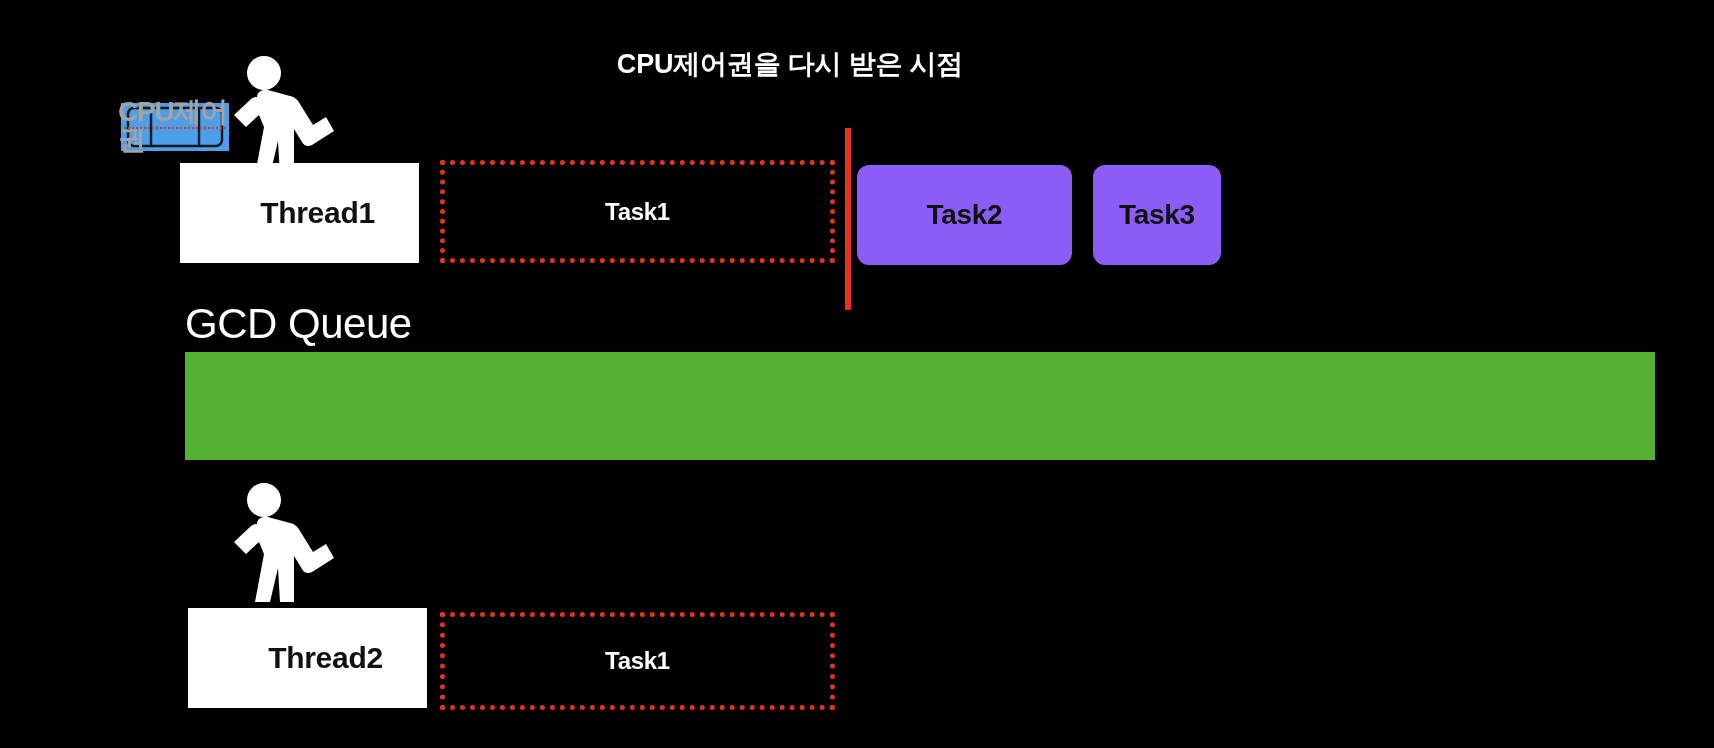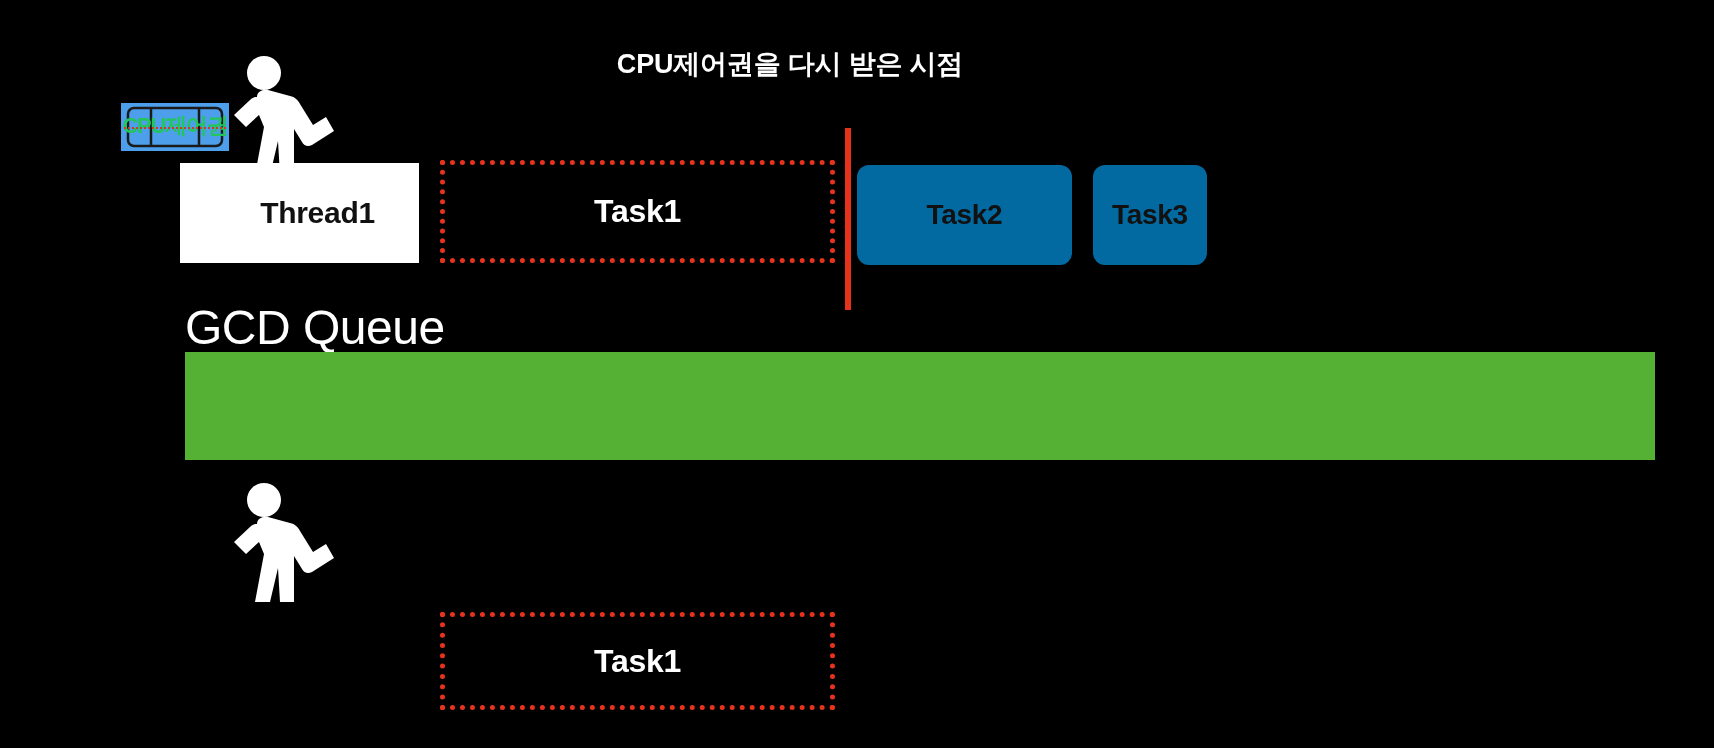--- a/index.html
+++ b/index.html
@@ -79,22 +79,22 @@
     width: 114px;
     height: 56px;
   }
   .ticket svg { position: absolute; inset: 0; width: 100%; height: 100%; }
   .ticket-label {
     position: absolute;
     inset: 0;
     display: flex;
     align-items: center;
     justify-content: center;
-    color: #22c55e;
-    font-size: 22px;
+    color: #a3a3a3;
+    font-size: 28px;
     font-weight: 700;
     letter-spacing: -1.2px;
     line-height: 1;
     z-index: 3;
     padding-bottom: 2px;
     box-sizing: border-box;
   }
   .ticket-tear {
     position: absolute;
     left: 6px;
@@ -107,50 +107,50 @@
 
   
   .task-dotted {
     position: absolute;
     border: 5px dotted #E8331C;
     background: transparent;
     color: #ffffff;
     display: flex;
     align-items: center;
     justify-content: center;
-    font-size: 32px;
+    font-size: 24px;
     font-weight: 700;
     letter-spacing: -0.3px;
     box-sizing: border-box;
   }
   #task1-top { left: 440px; top: 160px; width: 395px; height: 103px; }
   #task1-bottom { left: 440px; top: 612px; width: 395px; height: 98px; }
 
   .task-solid {
     position: absolute;
-    background: #0369a1;
+    background: #8b5cf6;
     color: #111111;
     border-radius: 12px;
     display: flex;
     align-items: center;
     justify-content: center;
     font-size: 28px;
     font-weight: 700;
     letter-spacing: -0.3px;
   }
   #task2 { left: 857px; top: 165px; width: 215px; height: 100px; }
-  #task3 { left: 1093px; top: 165px; width: 114px; height: 100px; }
+  #task3 { left: 1093px; top: 165px; width: 128px; height: 100px; }
 
   
   .queue-label {
     position: absolute;
     left: 185px;
     top: 300px;
     color: #ffffff;
-    font-size: 48px;
+    font-size: 42px;
     font-weight: 400;
     letter-spacing: -0.5px;
   }
   .queue-bar {
     position: absolute;
     left: 185px;
     top: 352px;
     width: 1470px;
     height: 108px;
     background: #55B134;
@@ -204,18 +204,21 @@
   <div class="queue-label">GCD Queue</div>
   <div class="queue-bar"></div>
 
   <div class="runner" id="runner2">
     <svg viewBox="0 0 110 120" xmlns="http://www.w3.org/2000/svg">
       <circle cx="36" cy="18" r="17" fill="#ffffff"></circle>
       <path d="M29 42 C29 37 34 34 40 35 L62 41 C67 42 70 45 72 49 L85 70 L98 62 L106 76 L84 90 C80 92 76 91 74 87 L66 74 L66 120 L52 120 L50 86 L42 120 L27 120 L36 72 L31 60 L18 72 L6 60 L22 45 C24 43 26 42 29 42 Z" fill="#ffffff"></path>
     </svg>
   </div>
 
+  <div class="thread-box" id="thread2-box">
+    <span>Thread2</span>
+  </div>
 
   <div class="task-dotted" id="task1-bottom">
     <span>Task1</span>
   </div>
 
 </div>
 
 </body></html>

